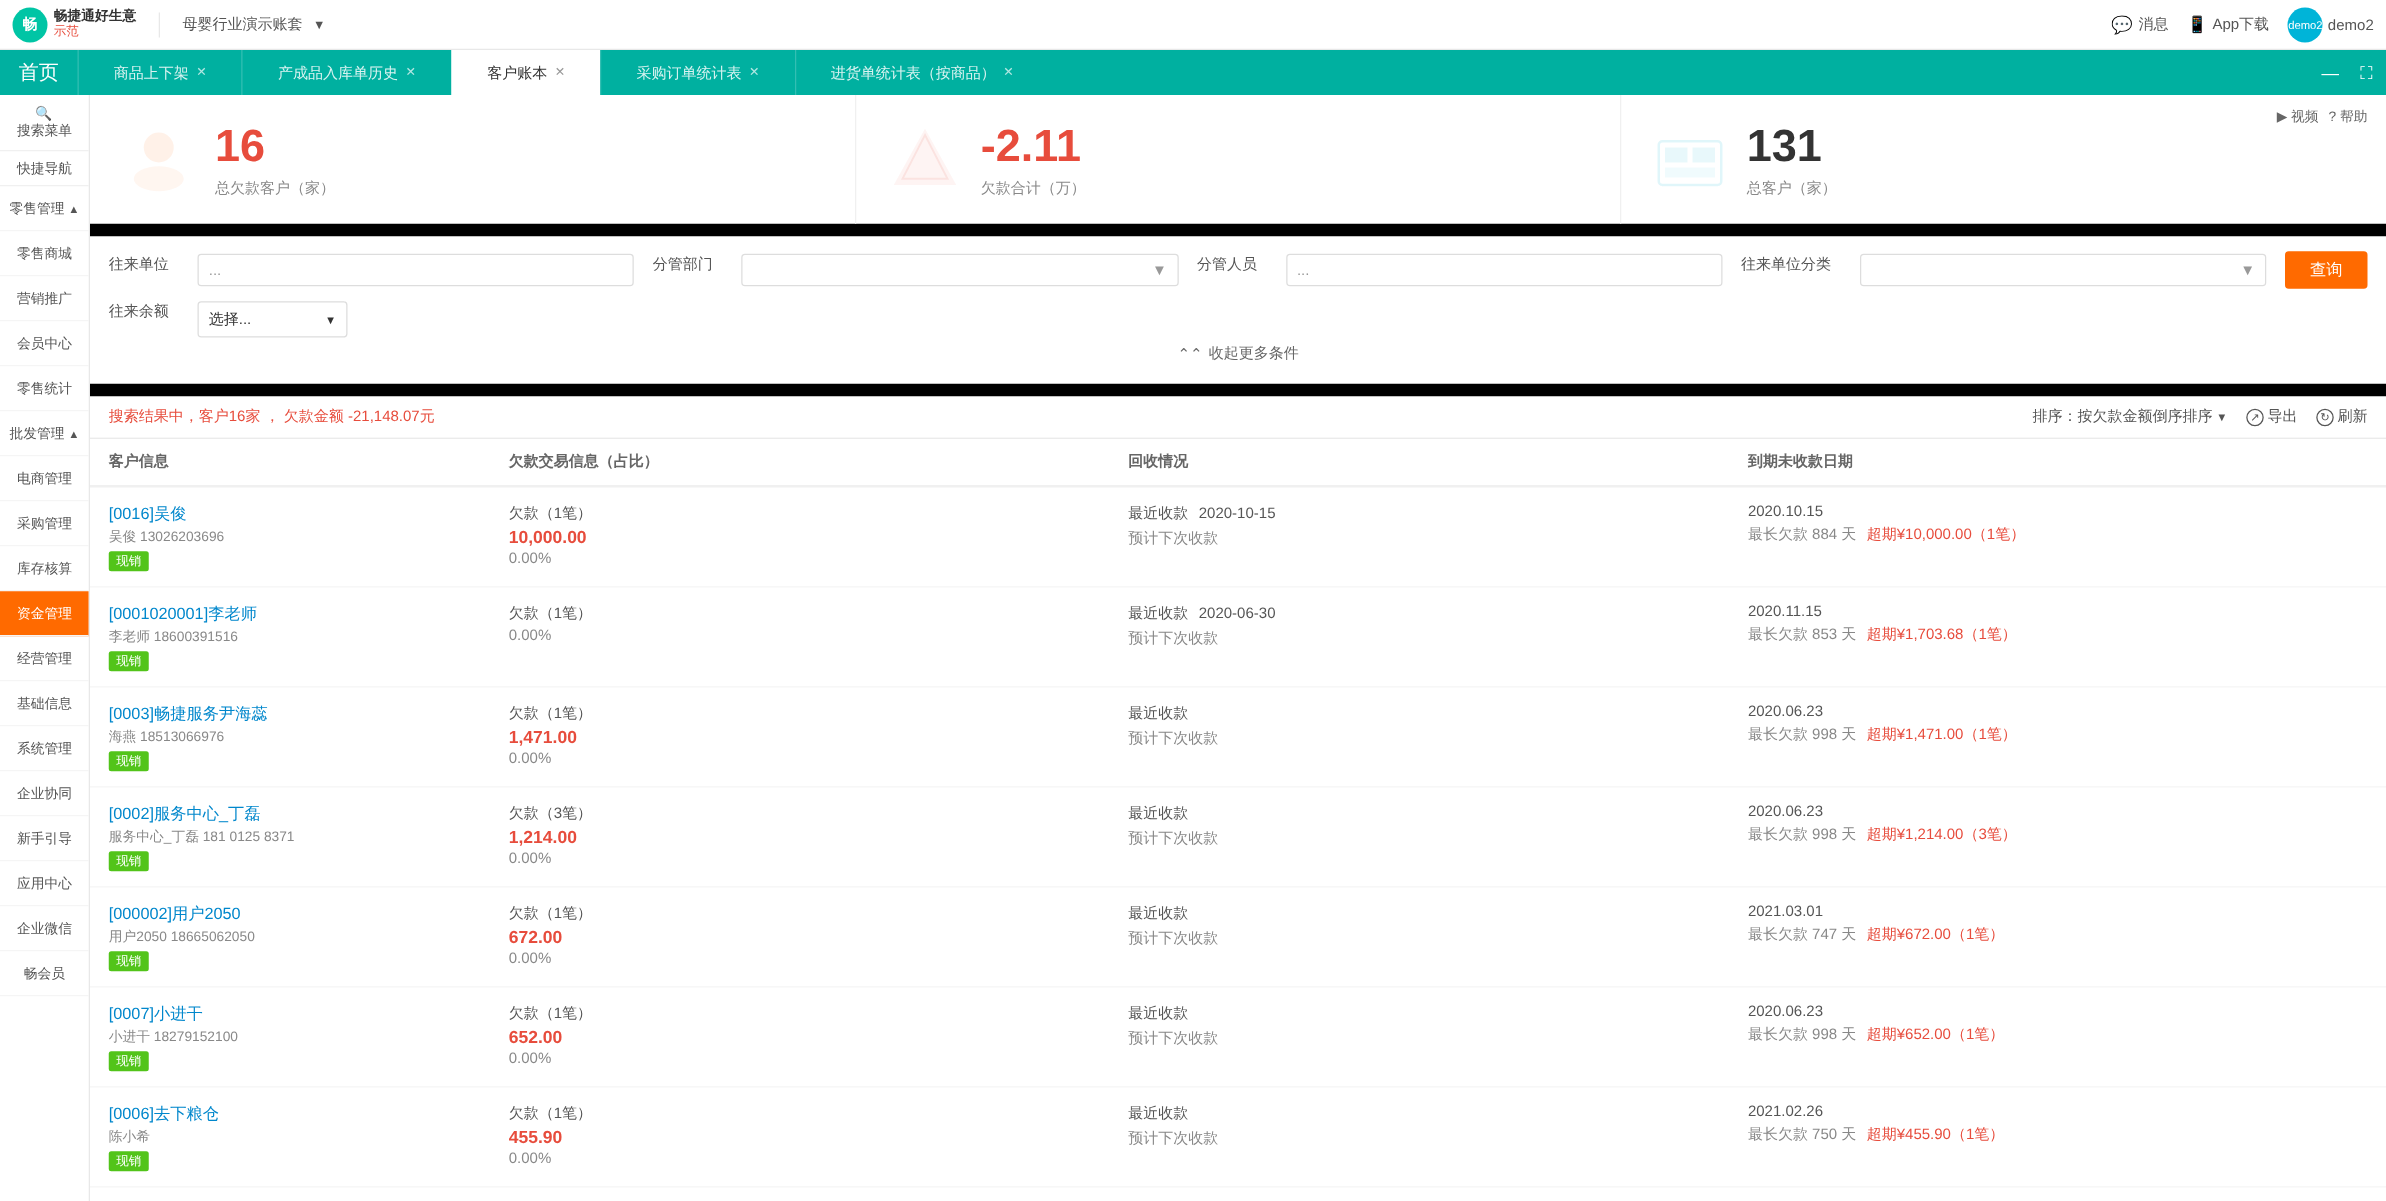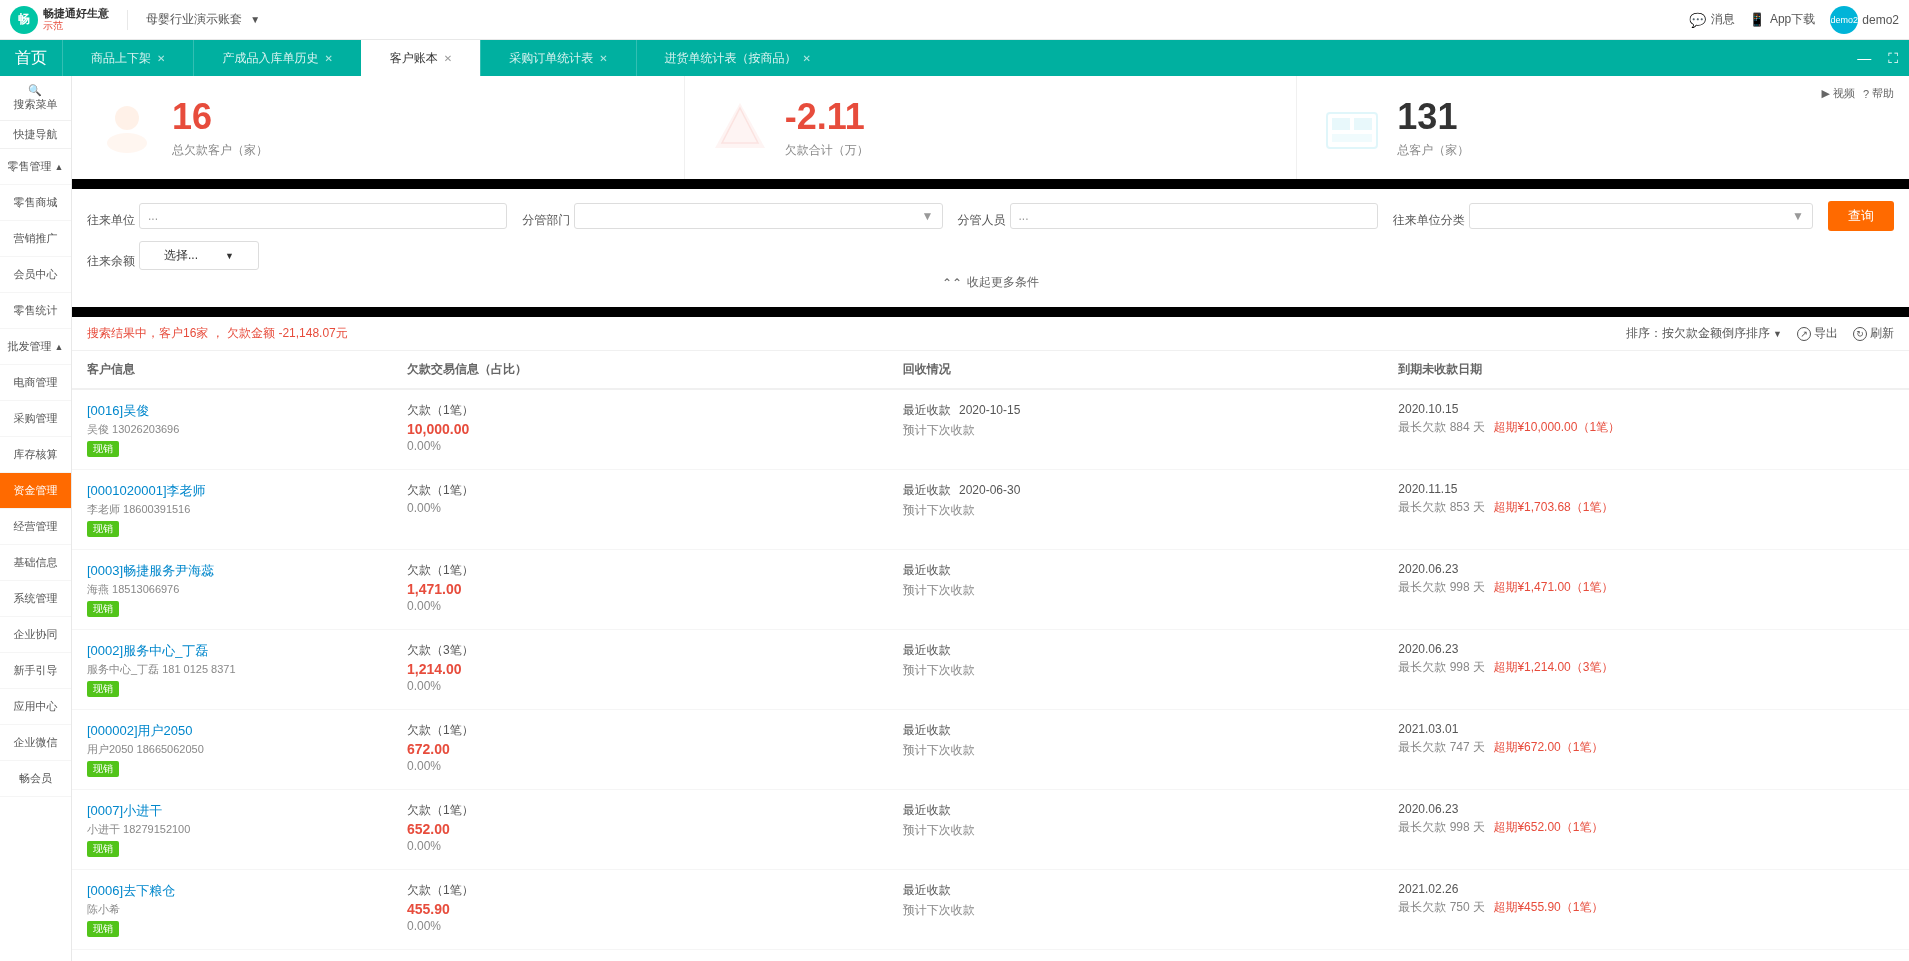--- a/index.html
+++ b/index.html
@@ -48,29 +48,29 @@
     .stat-value { font-size: 36px; font-weight: bold; }
     .stat-value.red { color: #e74c3c; }
     .stat-value.dark { color: #333; }
     .stat-label { font-size: 12px; color: #888; margin-top: 4px; }
     .stat-card-actions { position: absolute; top: 10px; right: 15px; display: flex; gap: 8px; }
     .stat-action-btn { font-size: 11px; color: #666; cursor: pointer; display: flex; align-items: center; gap: 3px; }
 
     
     .filter-area { background: white; padding: 12px 15px; margin-bottom: 10px; }
     .filter-row { display: flex; align-items: center; gap: 15px; margin-bottom: 10px; }
-    .filter-item { display: flex; align-items: flex-end; gap: 4px; flex: 1; }
+    .filter-item { display: flex; align-items: flex-start; gap: 23px; flex: 1; }
     .filter-label { font-size: 12px; color: #555; white-space: nowrap; }
     .filter-input { flex: 1; border: 1px solid #ddd; border-radius: 3px; padding: 5px 8px; font-size: 12px; color: #333; display: flex; align-items: center; justify-content: space-between; cursor: pointer; min-width: 120px; }
     .filter-input .dots { color: #999; }
     .filter-input .arrow { color: #999; }
     .filter-btn { background: #ff6a00; color: white; border: none; padding: 6px 20px; border-radius: 3px; cursor: pointer; font-size: 13px; }
     .collapse-btn { display: flex; align-items: center; justify-content: center; color: #666; font-size: 12px; cursor: pointer; padding: 4px 0; gap: 5px; }
     .filter-row2 { display: flex; align-items: center; gap: 15px; }
-    .filter-select { border: 1px solid #ddd; border-radius: 3px; padding: 5px 24px; font-size: 12px; min-width: 100px; display: flex; align-items: center; justify-content: space-between; cursor: pointer; }
+    .filter-select { border: 1px solid #ddd; border-radius: 3px; padding: 5px 8px; font-size: 12px; min-width: 100px; display: flex; align-items: center; justify-content: space-between; cursor: pointer; }
 
     
     .results-info { background: white; padding: 8px 15px; display: flex; align-items: center; justify-content: space-between; border-bottom: 1px solid #f0f0f0; }
     .results-text { font-size: 12px; color: #555; }
     .results-text span { color: #e74c3c; }
     .results-actions { display: flex; align-items: center; gap: 15px; font-size: 12px; color: #555; }
     .sort-label { display: flex; align-items: center; gap: 3px; cursor: pointer; }
     .action-btn { display: flex; align-items: center; gap: 3px; cursor: pointer; color: #555; }
     .action-btn .circle { width: 14px; height: 14px; border: 1px solid currentColor; border-radius: 50%; display: flex; align-items: center; justify-content: center; font-size: 9px; }
 

